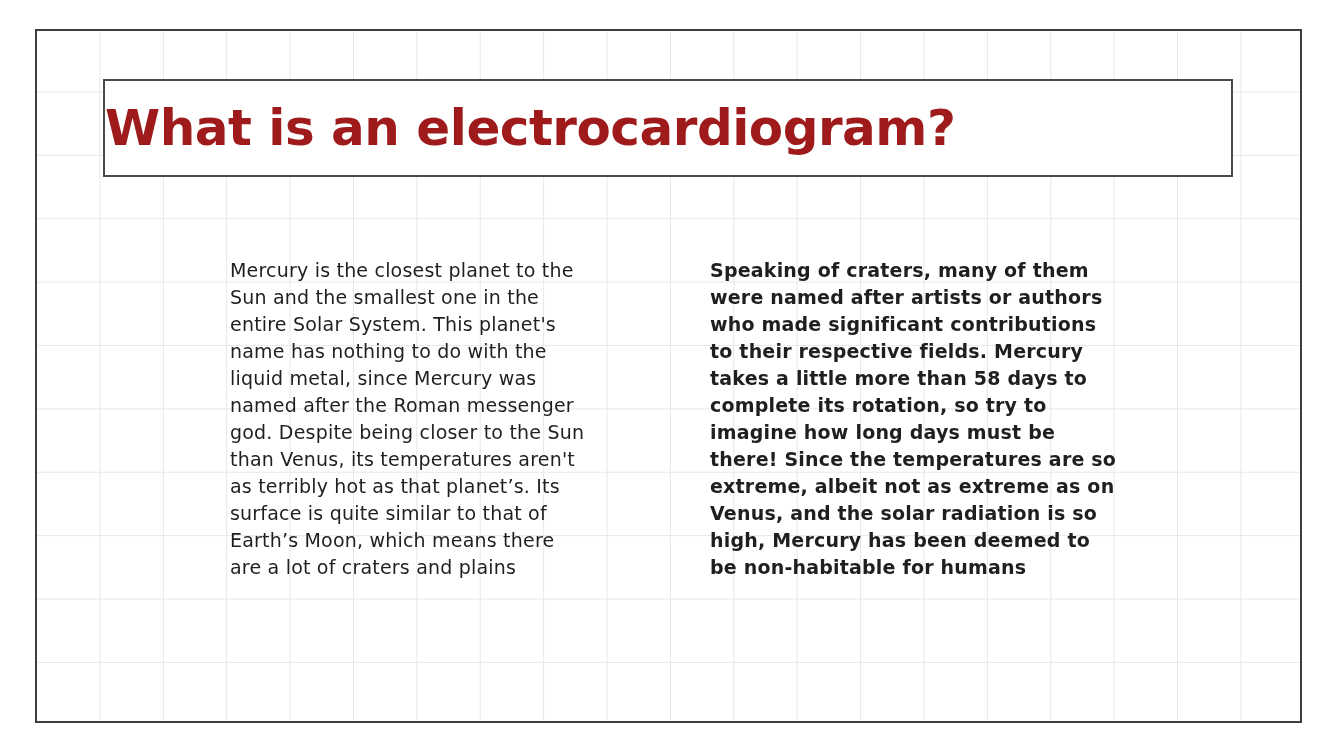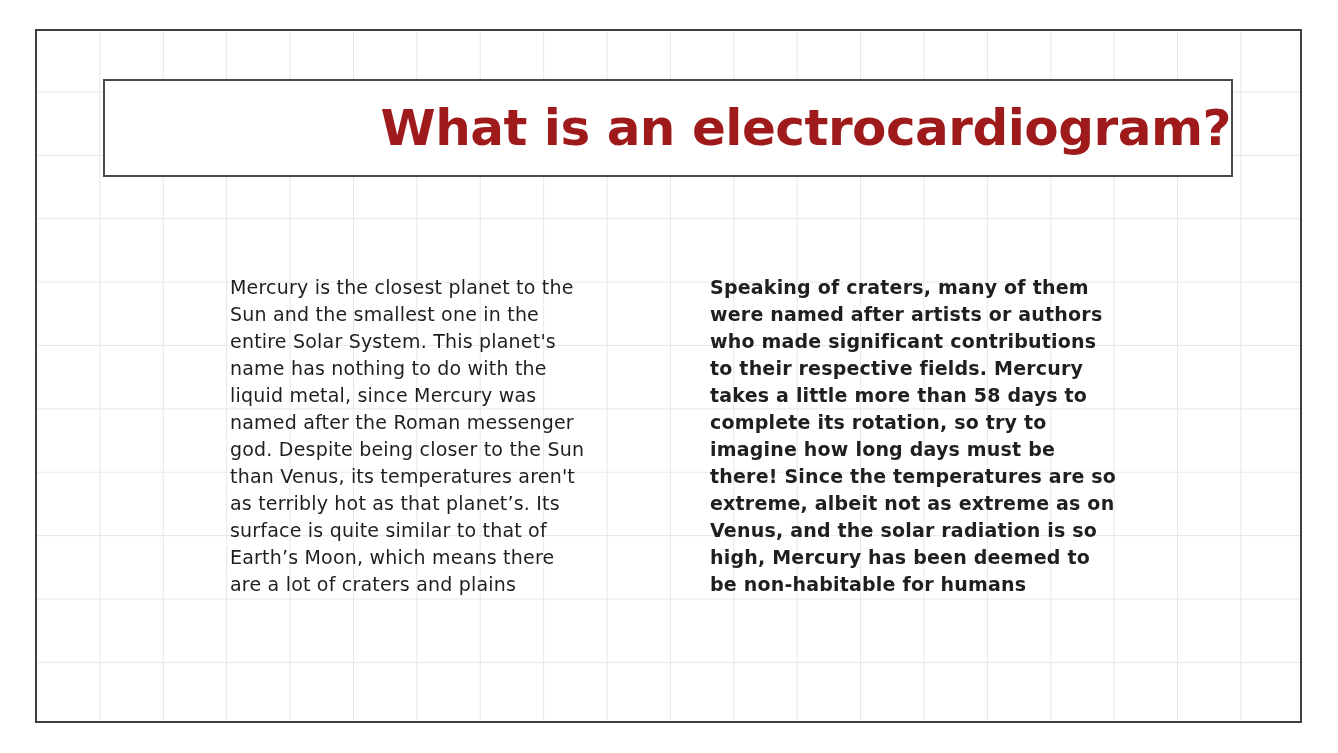--- a/index.html
+++ b/index.html
@@ -31,36 +31,35 @@
   .title-box {
     position: absolute;
     left: 66px;
     top: 48px;
     width: 1126px;
     height: 94px;
     border: 2px solid #4b4b4b;
     background: #ffffff;
     display: flex;
     align-items: center;
-    justify-content: flex-end;
+    justify-content: flex-start;
   }
   .slide-title {
     margin: 0;
     font-size: 50px;
     font-weight: 800;
     letter-spacing: -0.5px;
     color: #9e1a1b;
     white-space: nowrap;
   }
   .columns {
     position: absolute;
     left: 193px;
     top: 226px;
     display: flex;
-    margin-top: 17px;
   }
   .col {
     margin: 0;
     width: 443px;
     font-size: 19px;
     line-height: 27px;
     font-weight: 500;
     letter-spacing: 0.2px;
     color: #1f1f1f;
     white-space: pre-line;

